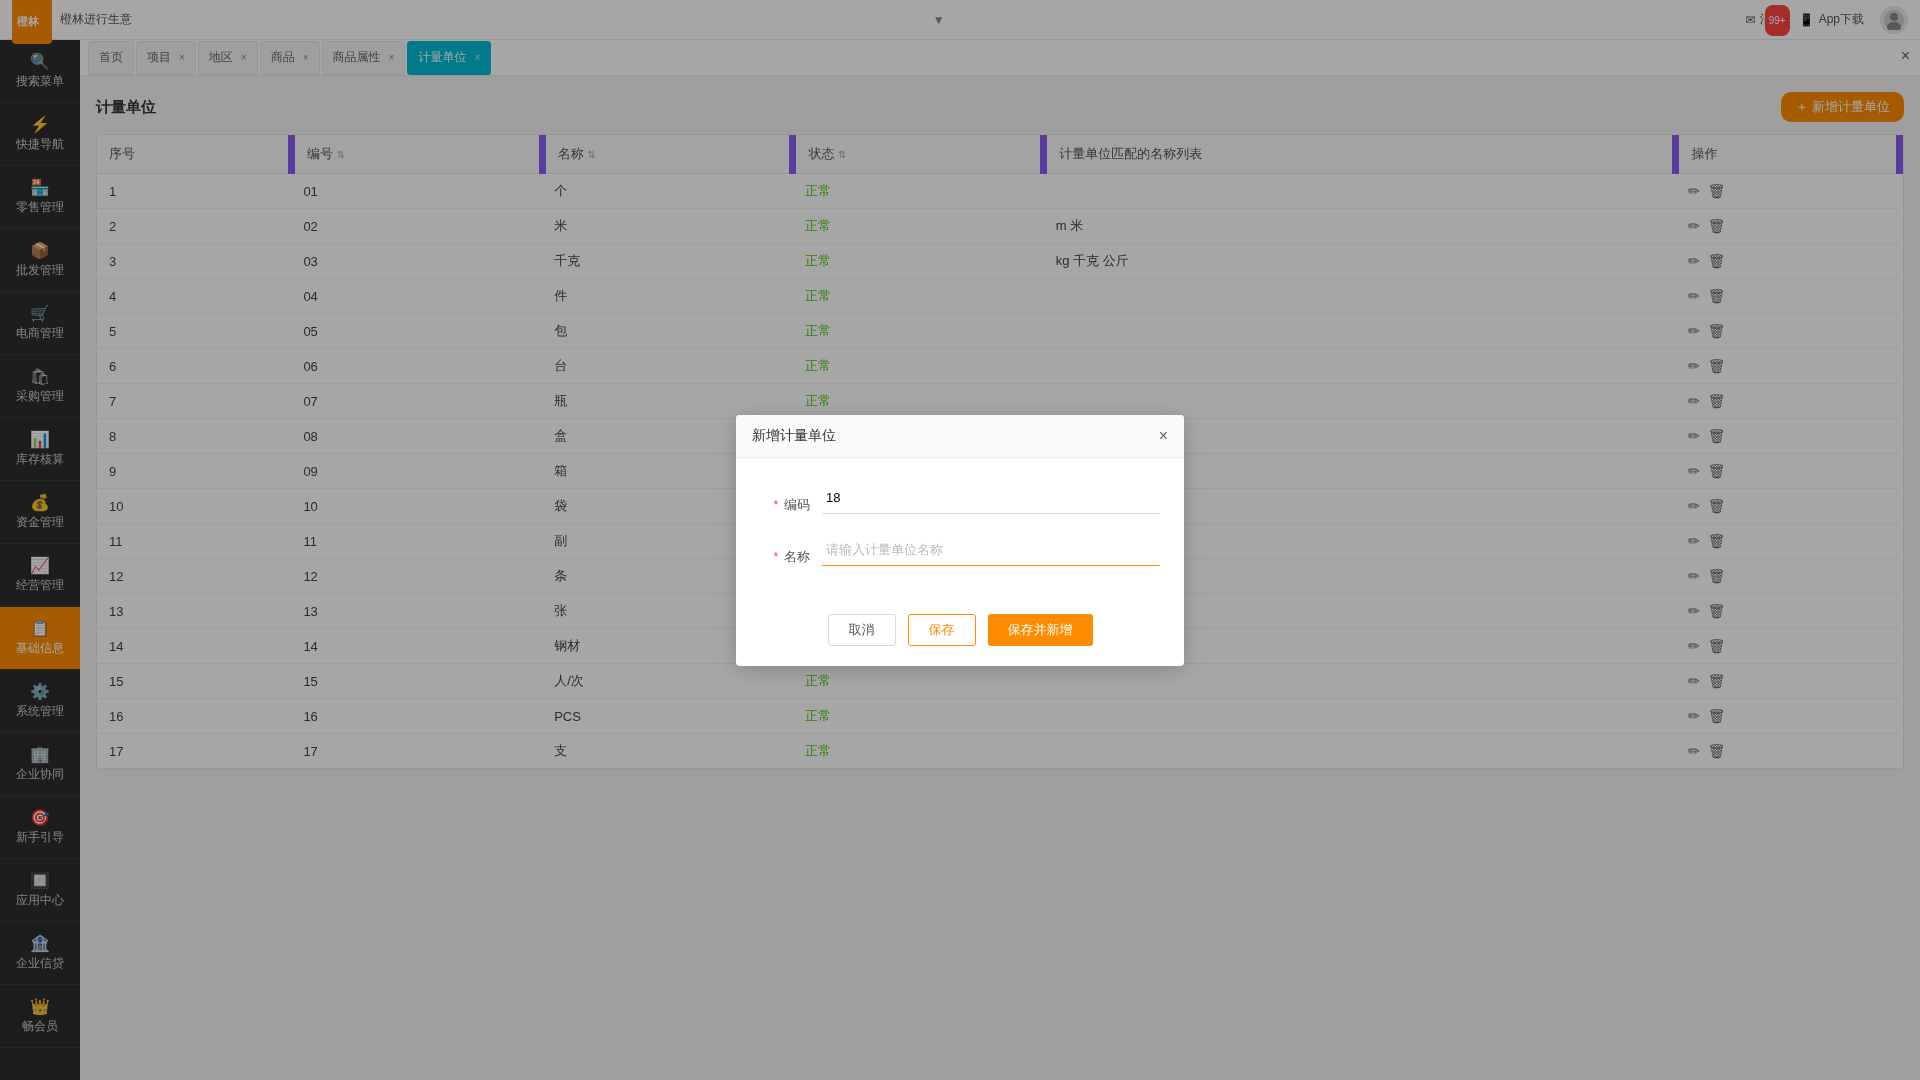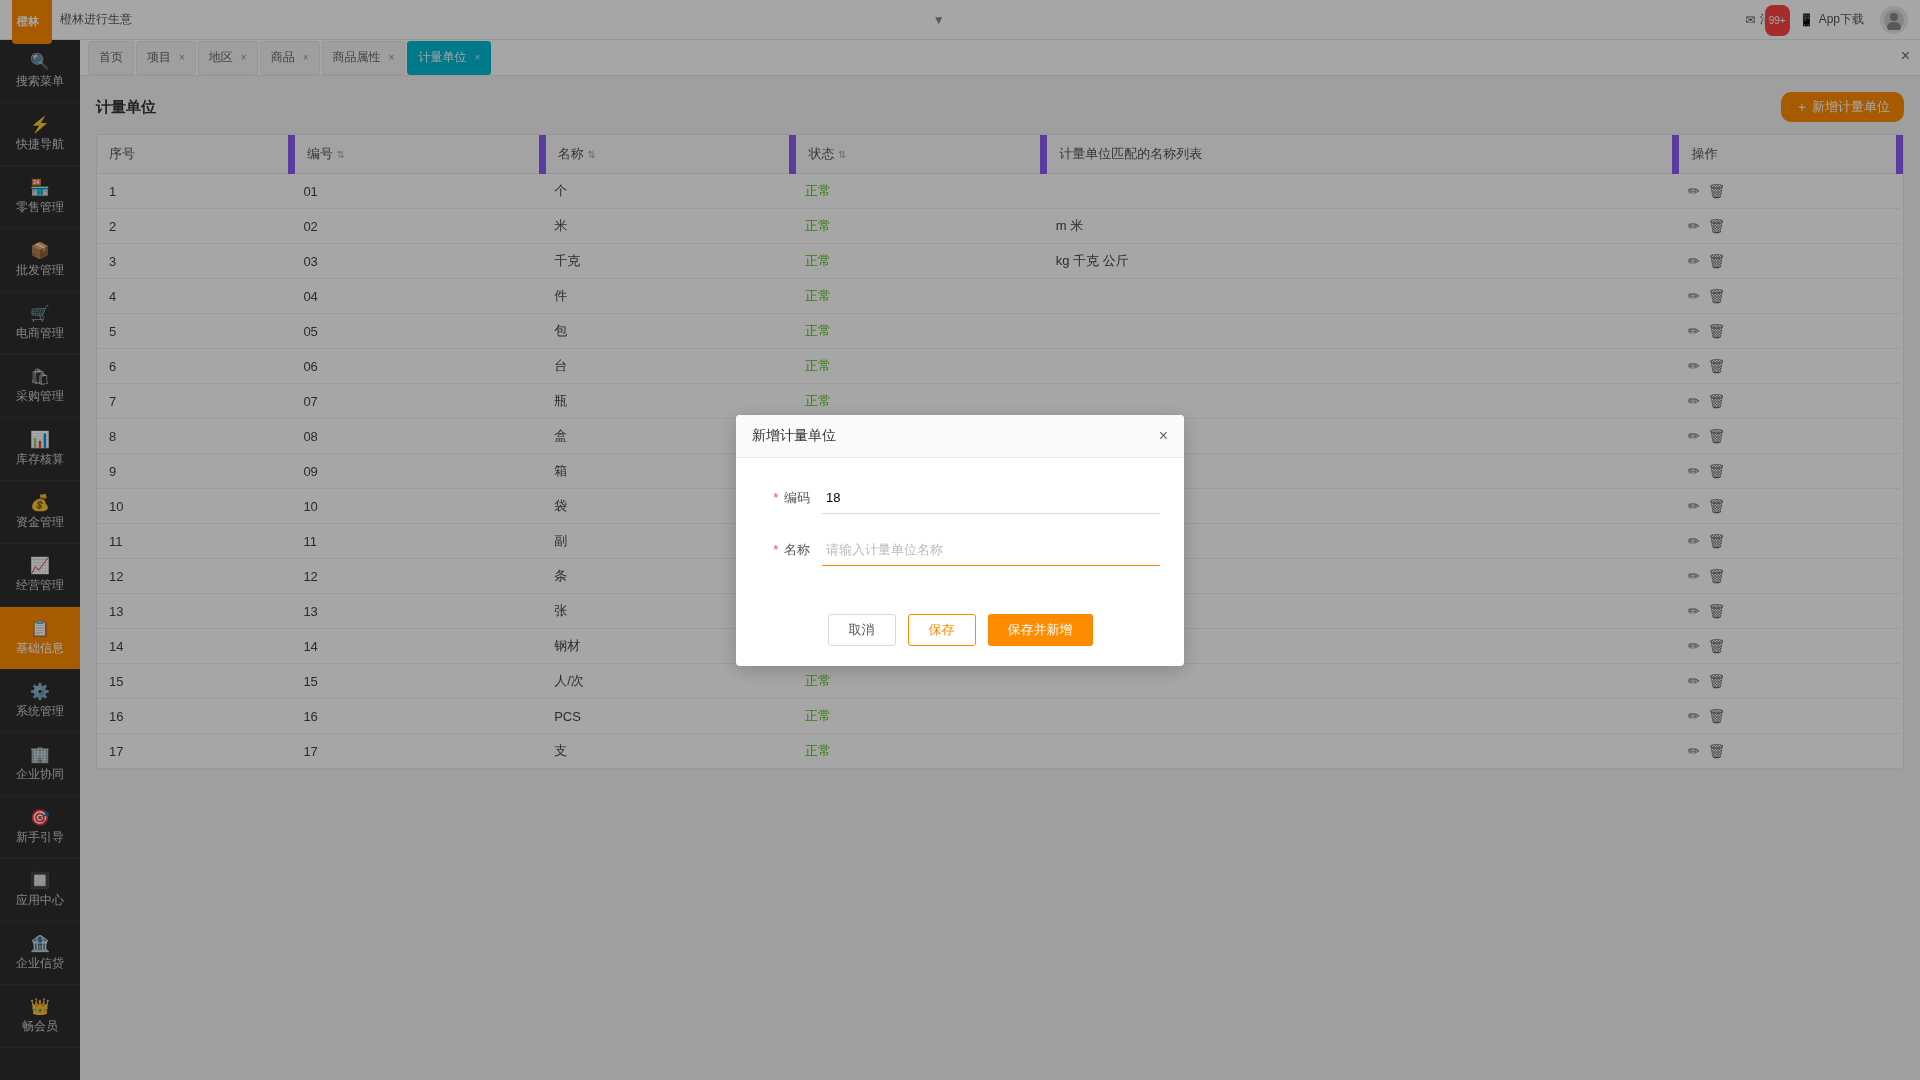--- a/index.html
+++ b/index.html
@@ -180,21 +180,21 @@
     .modal-header {
       background: #fafafa;
       padding: 12px 16px;
       border-bottom: 1px solid #e8e8e8;
       display: flex; justify-content: space-between; align-items: center;
       font-size: 14px; font-weight: 500; color: #333;
     }
     .modal-close { cursor: pointer; color: #666; font-size: 16px; }
     .modal-body { padding: 24px 24px 16px; }
     .form-row {
-      display: flex; align-items: center; margin-bottom: 20px; gap: 12px;
+      display: flex; align-items: flex-end; margin-bottom: 20px; gap: 12px;
     }
     .form-label {
       width: 50px; text-align: right; color: #555; font-size: 13px; flex-shrink: 0;
     }
     .form-required { color: #ff4d4f; margin-right: 2px; }
     .form-input {
       flex: 1; height: 32px; border: none; border-bottom: 1px solid #d9d9d9;
       outline: none; font-size: 13px; padding: 0 4px;
     }
     .form-input.focused { border-bottom-color: #ff8c00; }

